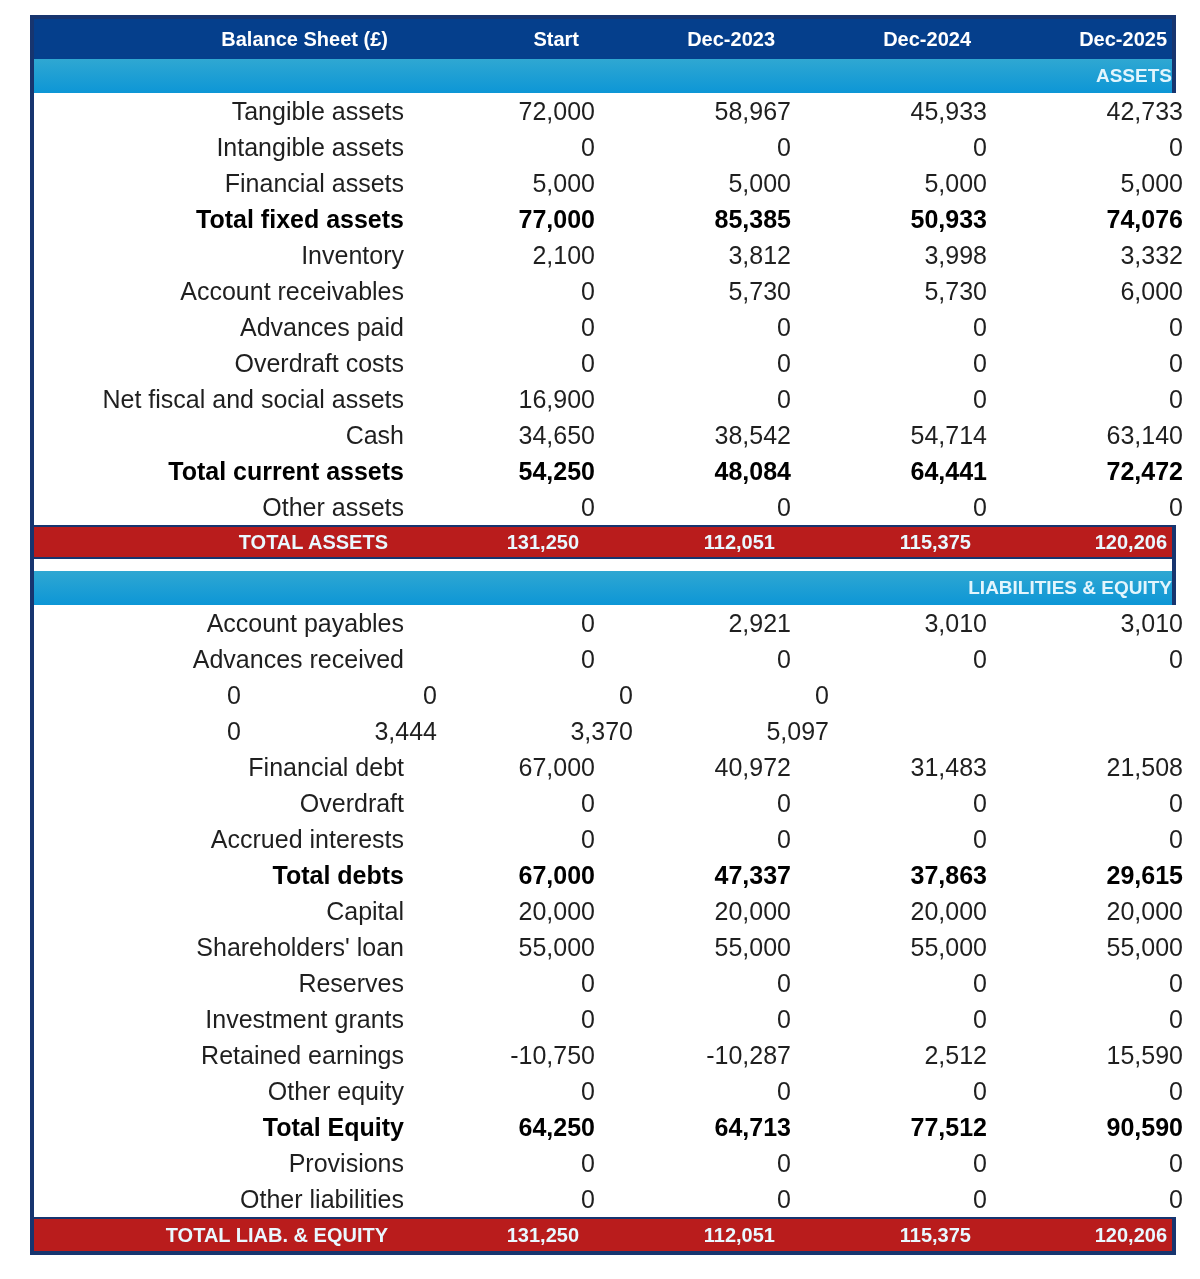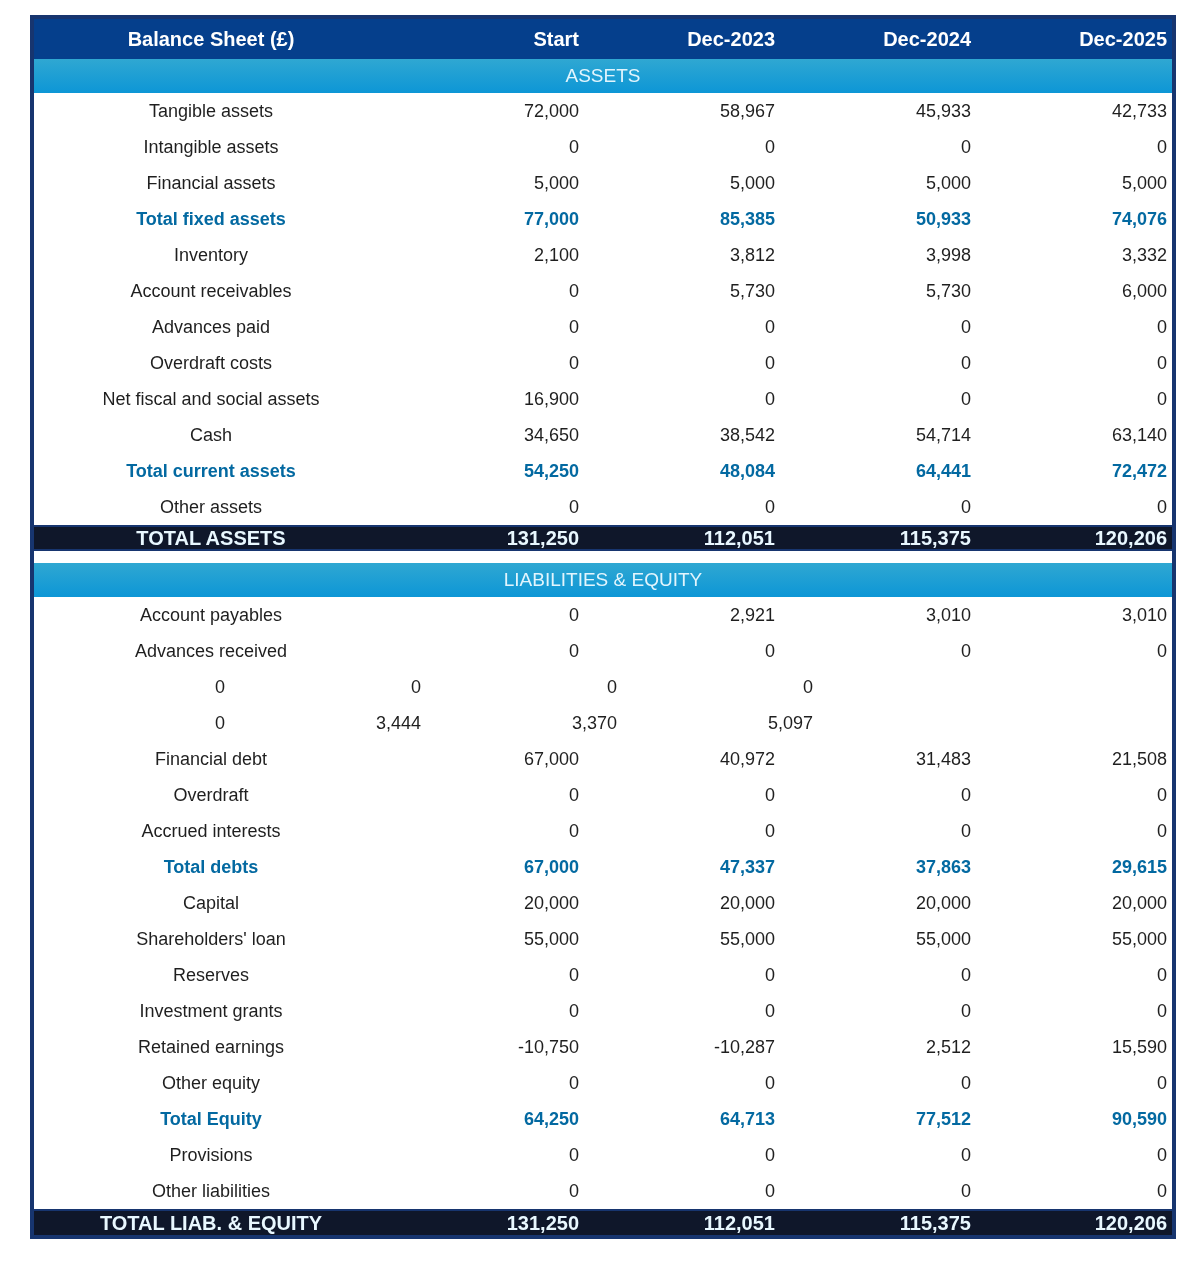--- a/index.html
+++ b/index.html
@@ -20,55 +20,56 @@
     background: #ffffff;
   }
   .row {
     display: flex;
     align-items: center;
     width: 100%;
   }
   .cell { overflow: hidden; white-space: nowrap; }
   .cell.label {
     flex: 1;
-    text-align: center;
+    text-align: right;
   }
   .cell.num {
     width: 196px;
     flex: 0 0 196px;
     text-align: right;
     padding-right: 5px;
   }
   .header-row {
     height: 40px;
     background: #053f8c;
     color: #ffffff;
     font-weight: bold;
     font-size: 20px;
   }
   .section-row {
     height: 34px;
     background: linear-gradient(180deg, #2fa7d2 0%, #0d96d6 100%);
     color: #e2f5fd;
-    font-weight: normal;
+    font-weight: bold;
     font-size: 19px;
   }
   .data-row {
     height: 36px;
     background: #ffffff;
     color: #1f1f1f;
-    font-size: 18px;
+    font-size: 25px;
+    margin-left: 16px;
   }
   .data-row.bold {
-    color: #0369a1;
+    color: #000000;
     font-weight: bold;
   }
   .total-row {
-    height: 26px;
-    background: #0f172a;
+    height: 34px;
+    background: #b91c1c;
     border-top: 2px solid #17356f;
     color: #e9f8ff;
     font-weight: bold;
     font-size: 20px;
   }
   .total-row.with-bottom { border-bottom: 2px solid #17356f; }
   .spacer {
     height: 12px;
     background: #ffffff;
   }

